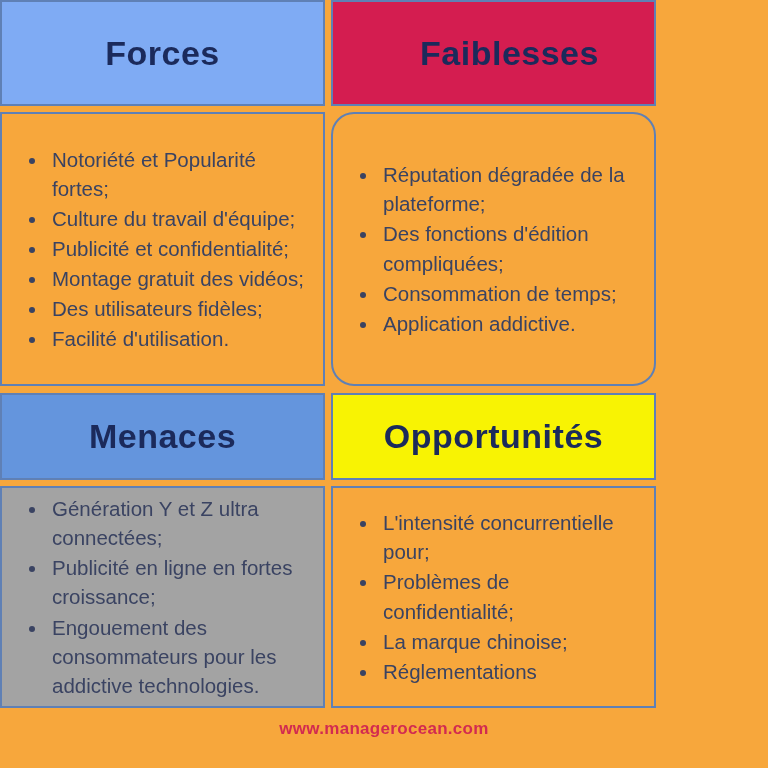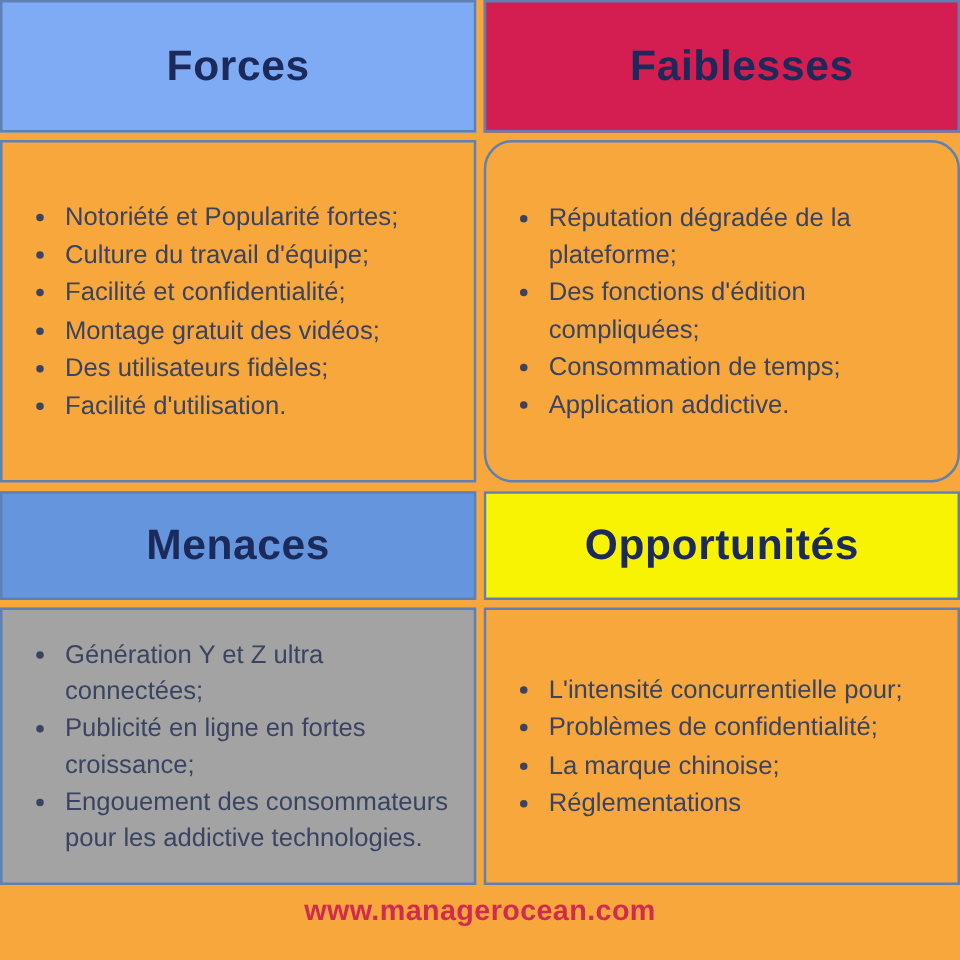--- a/index.html
+++ b/index.html
@@ -8,21 +8,21 @@
     height: 768px;
     overflow: hidden;
     font-family: "Liberation Sans", "DejaVu Sans", sans-serif;
   }
   .board {
     display: grid;
     grid-template-columns: 1fr 1fr;
     grid-template-rows: 112px 281px 93px 222px;
     column-gap: 6px;
     row-gap: 0;
-    width: 768px;
+    width: 656px;
     box-sizing: border-box;
   }
   .cell {
     box-sizing: border-box;
     border: 2px solid #5F80B5;
   }
   .hdr {
     display: flex;
     align-items: center;
     justify-content: center;
@@ -51,21 +51,21 @@
     margin: 1px 0;
     padding-left: 4px;
   }
   .footer {
     height: 41px;
     display: flex;
     align-items: center;
     justify-content: center;
   }
   .footer span {
-    font-size: 23px;
+    font-size: 17px;
     font-weight: bold;
     letter-spacing: 0.3px;
   }
 </style>
 </head>
 <body style="background-color: rgb(247, 167, 60);">
 
 <div class="board" style="color: rgb(58, 67, 98);">
 
   <section class="cell hdr row1" style="background-color: rgb(127, 171, 244); border-color: rgb(95, 128, 181); color: rgb(27, 42, 91);">
@@ -73,21 +73,21 @@
   </section>
 
   <section class="cell hdr row1" style="background-color: rgb(212, 29, 80); border-color: rgb(95, 128, 181); color: rgb(27, 42, 91); padding-left: 32px;">
     <h2>Faiblesses</h2>
   </section>
 
   <section class="cell bodycell row2" style="background-color: rgb(247, 167, 60); border-color: rgb(95, 128, 181);">
     <ul>
         <li>Notoriété et Popularité fortes;</li>
         <li>Culture du travail d'équipe;</li>
-        <li>Facilité et confidentialité;</li>
+        <li>Publicité et confidentialité;</li>
         <li>Montage gratuit des vidéos;</li>
         <li>Des utilisateurs fidèles;</li>
         <li>Facilité d'utilisation.</li>
       </ul>
   </section>
 
   <section class="cell bodycell row2" style="background-color: rgb(247, 167, 60); border-color: rgb(95, 128, 181); border-radius: 23px;">
     <ul>
         <li>Réputation dégradée de la plateforme;</li>
         <li>Des fonctions d'édition compliquées;</li>

